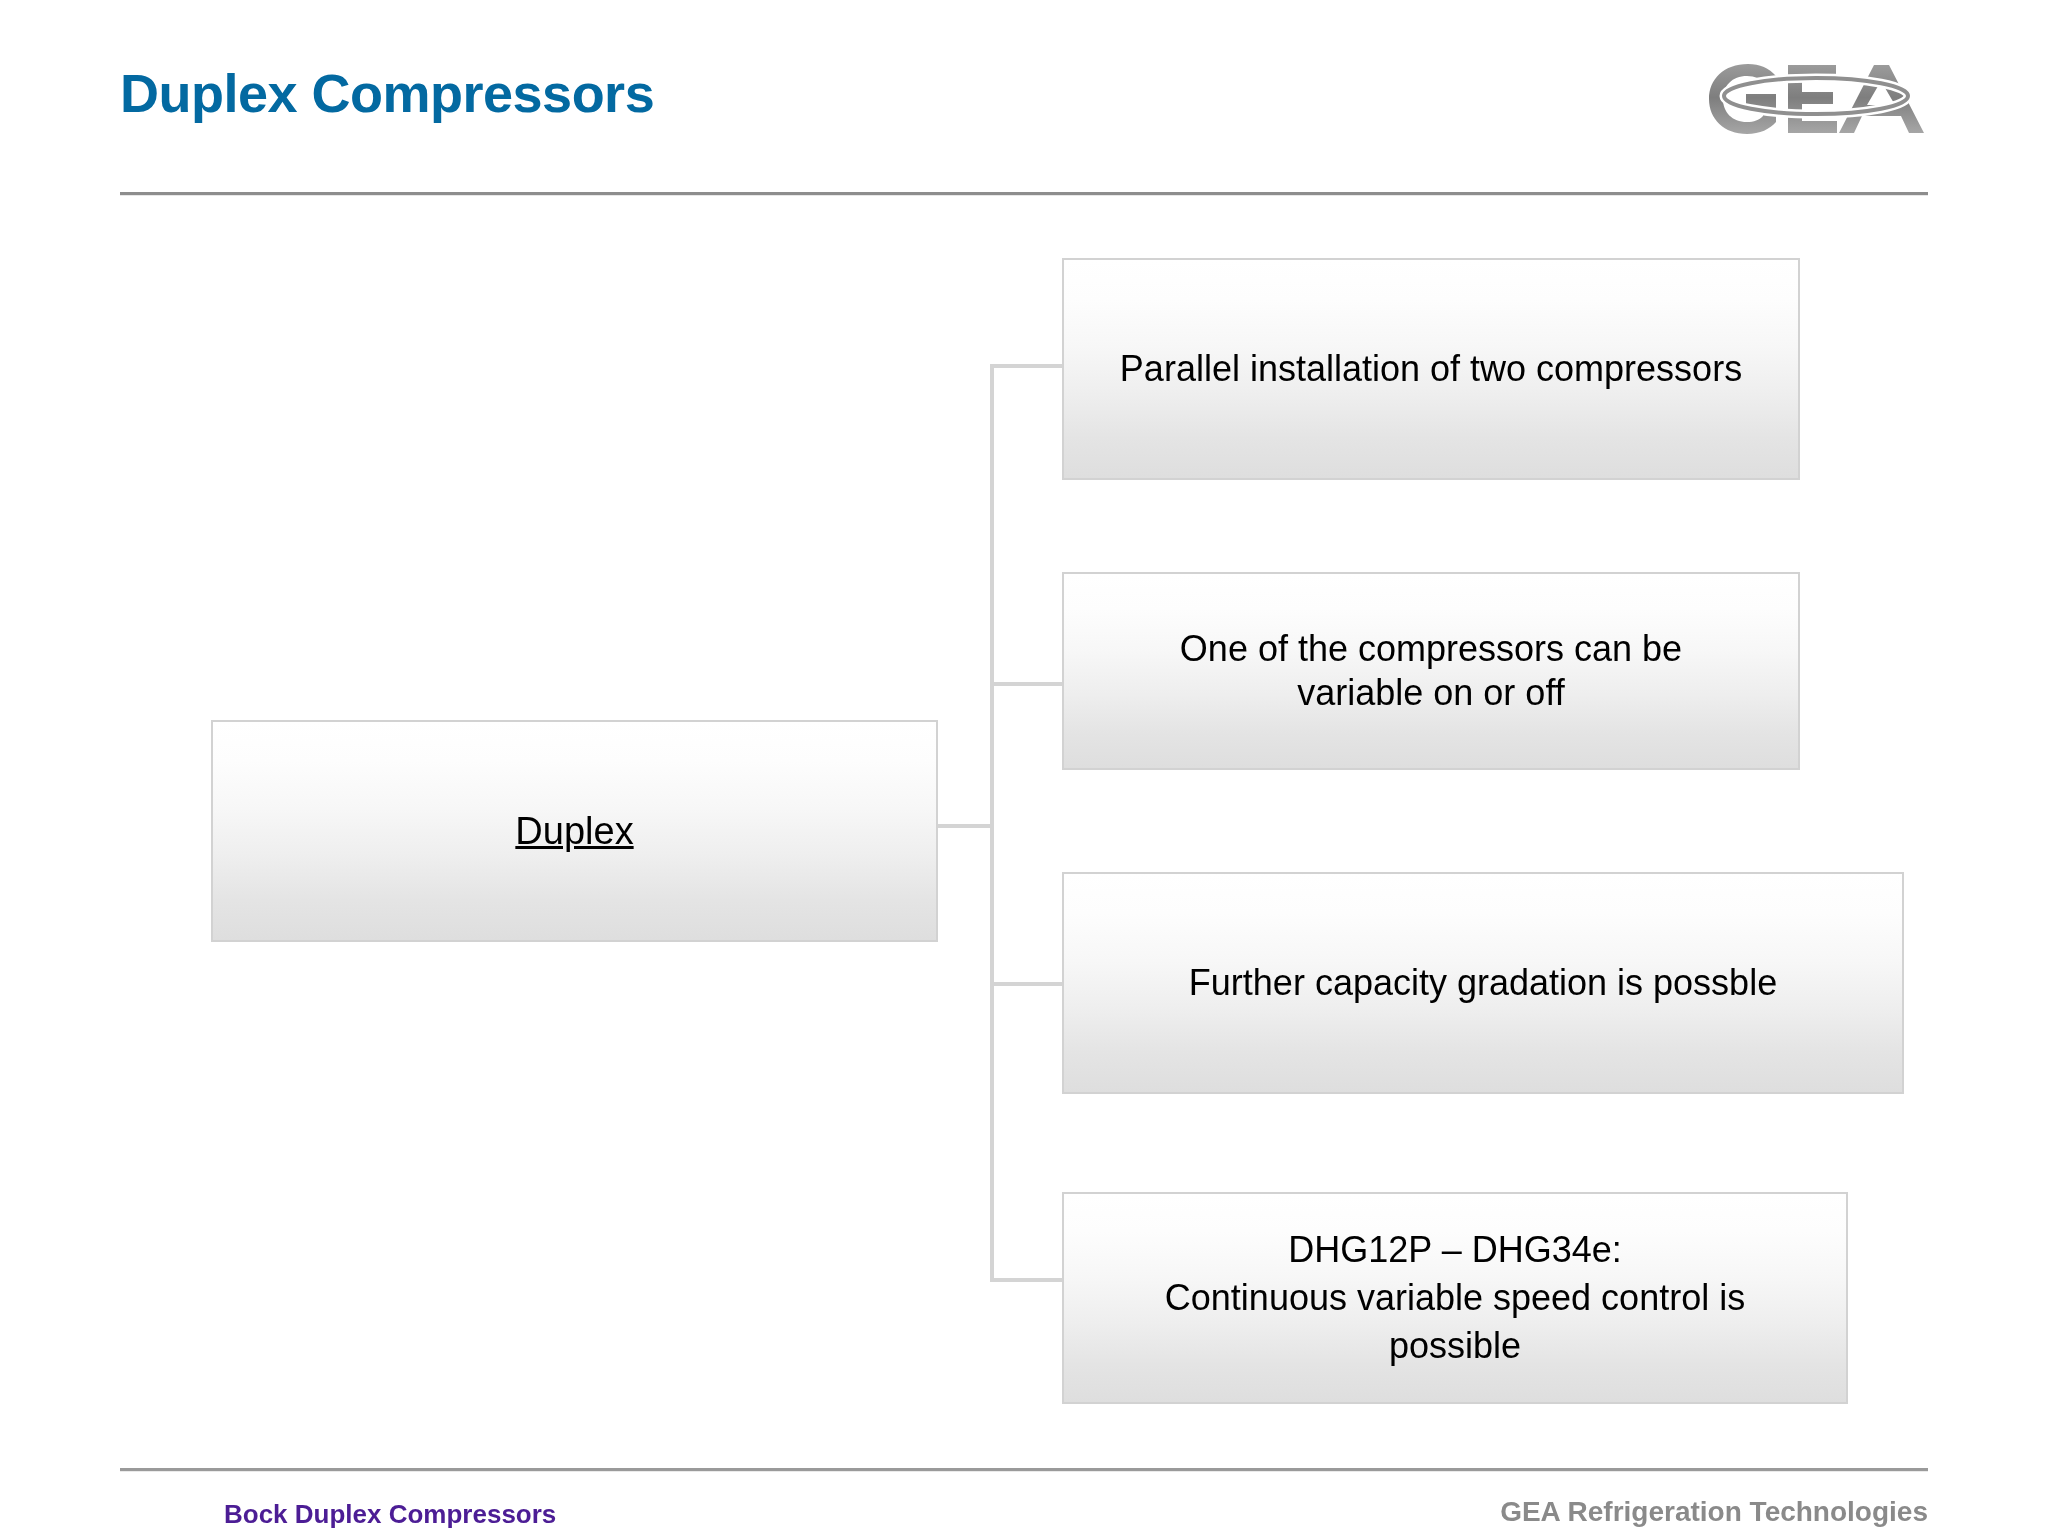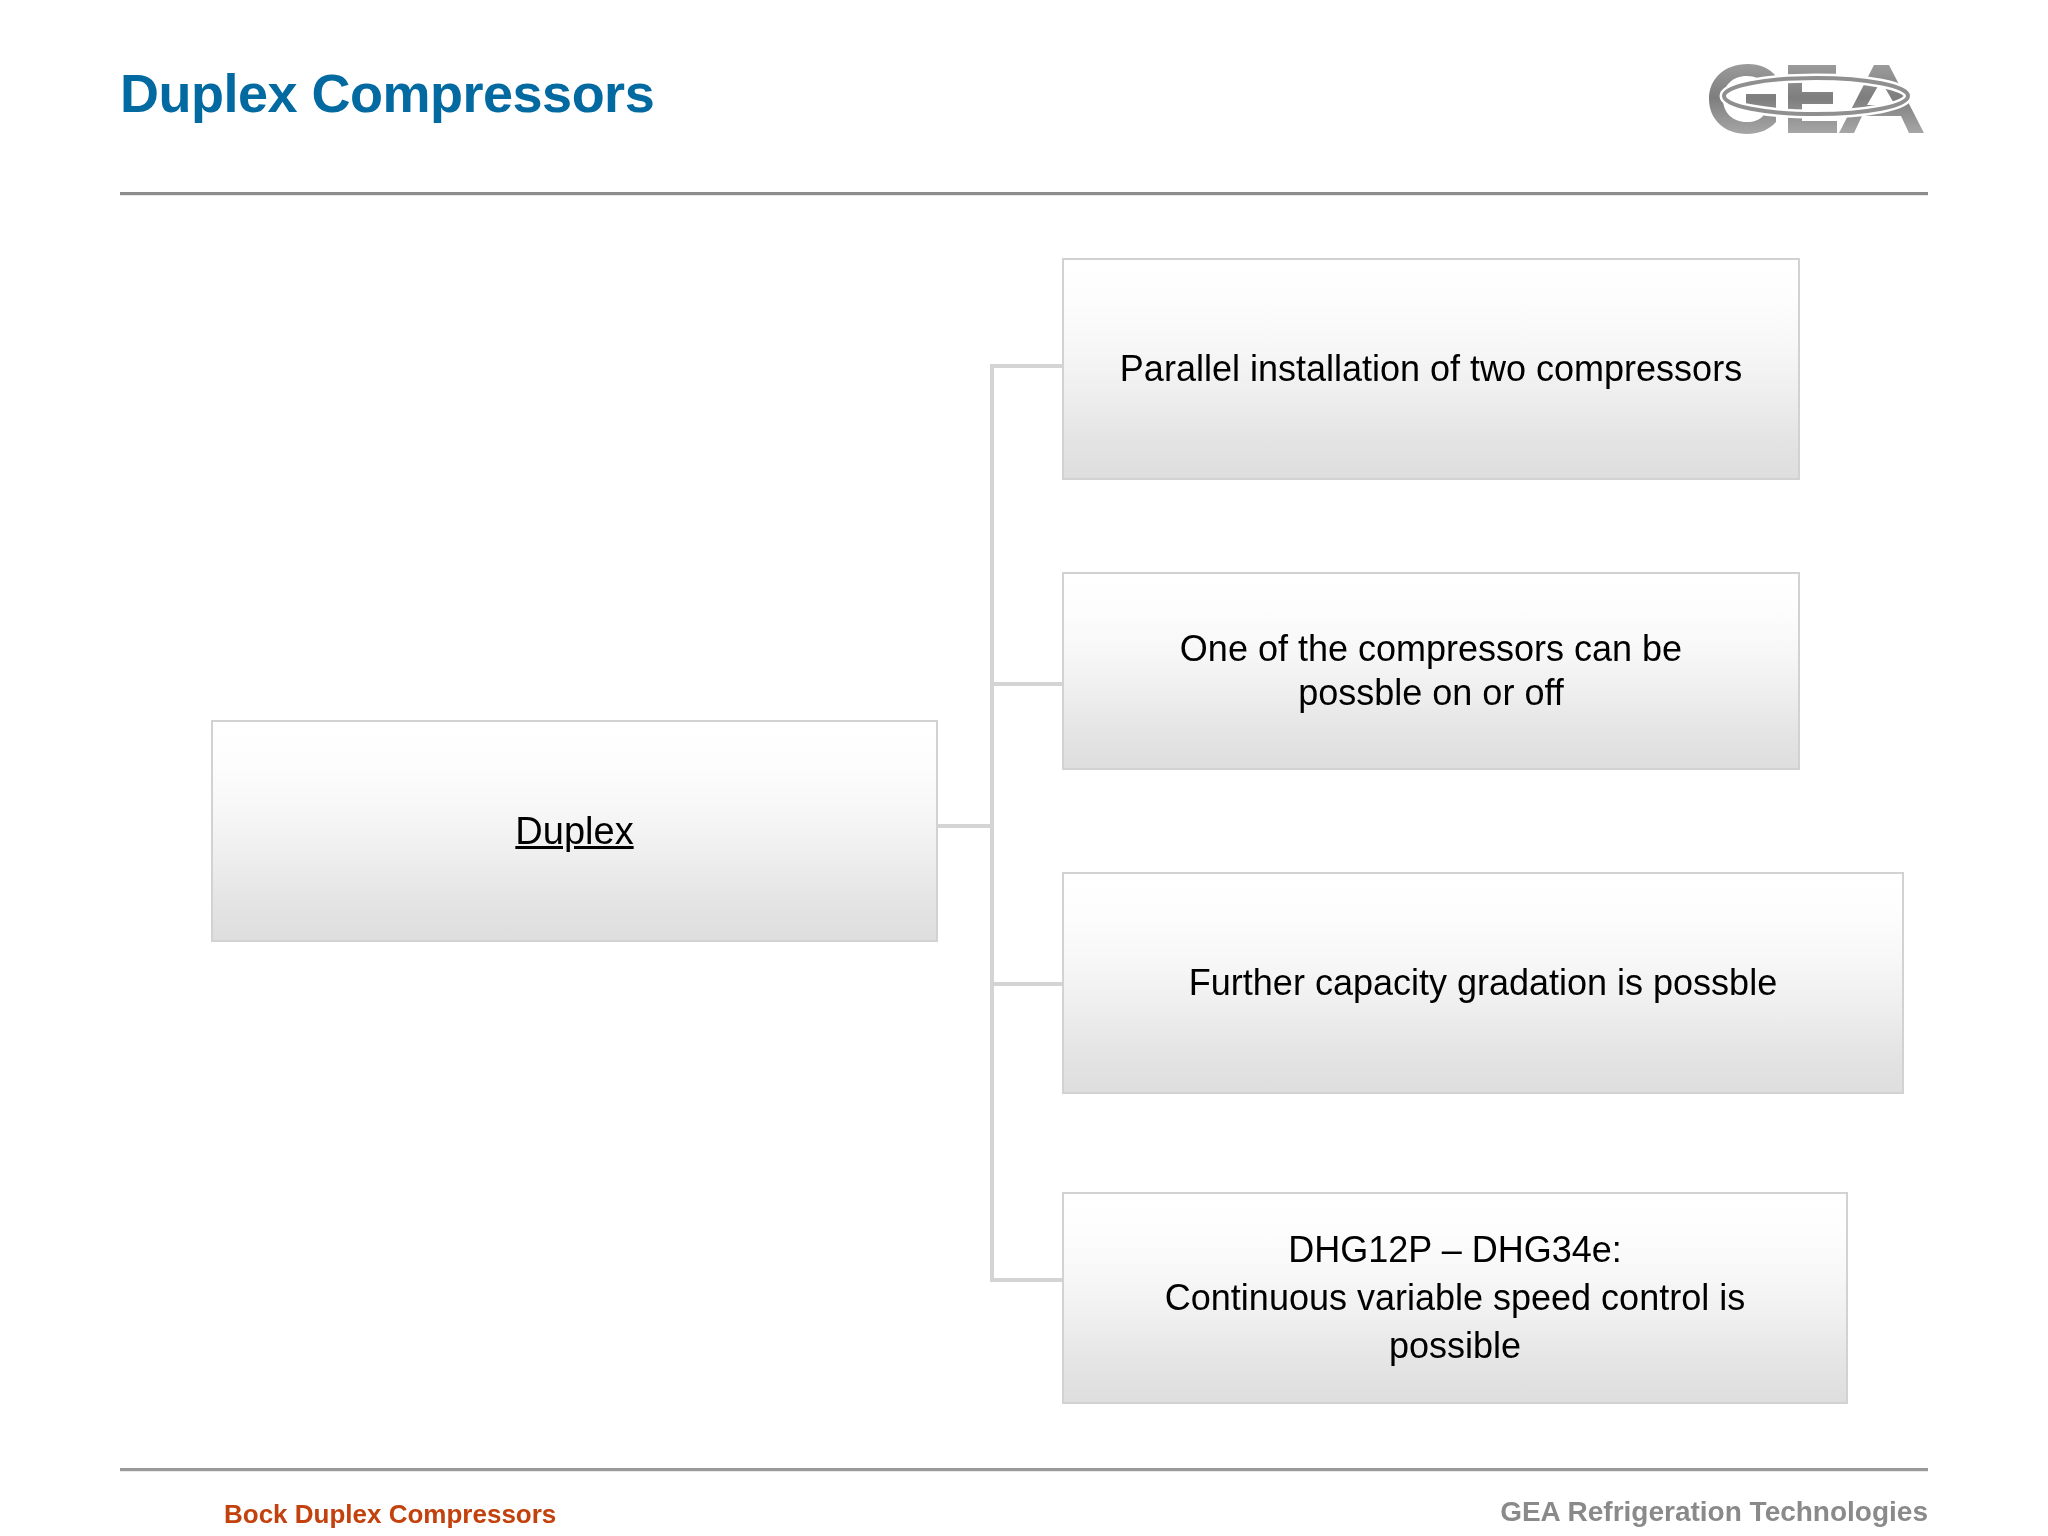--- a/index.html
+++ b/index.html
@@ -112,21 +112,21 @@
     height: 3px;
     background: #9a9a9a;
     box-shadow: 0 1px 0 0 #eaeaea;
   }
   #footer-left {
     position: absolute;
     left: 224px;
     top: 1499px;
     font-size: 26px;
     font-weight: bold;
-    color: #c2410c;
+    color: #4c1d95;
     white-space: nowrap;
   }
   #footer-right {
     position: absolute;
     right: 120px;
     top: 1496px;
     font-size: 28px;
     font-weight: bold;
     color: #8a8a8a;
     white-space: nowrap;
@@ -181,21 +181,21 @@
 
   <div class="node-box" id="box-1">
     <div class="txt">
       <div>Parallel installation of two compressors</div>
     </div>
   </div>
 
   <div class="node-box" id="box-2">
     <div class="txt">
       <div>One of the compressors can be</div>
-      <div>possble on or off</div>
+      <div>variable on or off</div>
     </div>
   </div>
 
   <div class="node-box" id="box-3">
     <div class="txt">
       <div>Further capacity gradation is possble</div>
     </div>
   </div>
 
   <div class="node-box" id="box-4">

